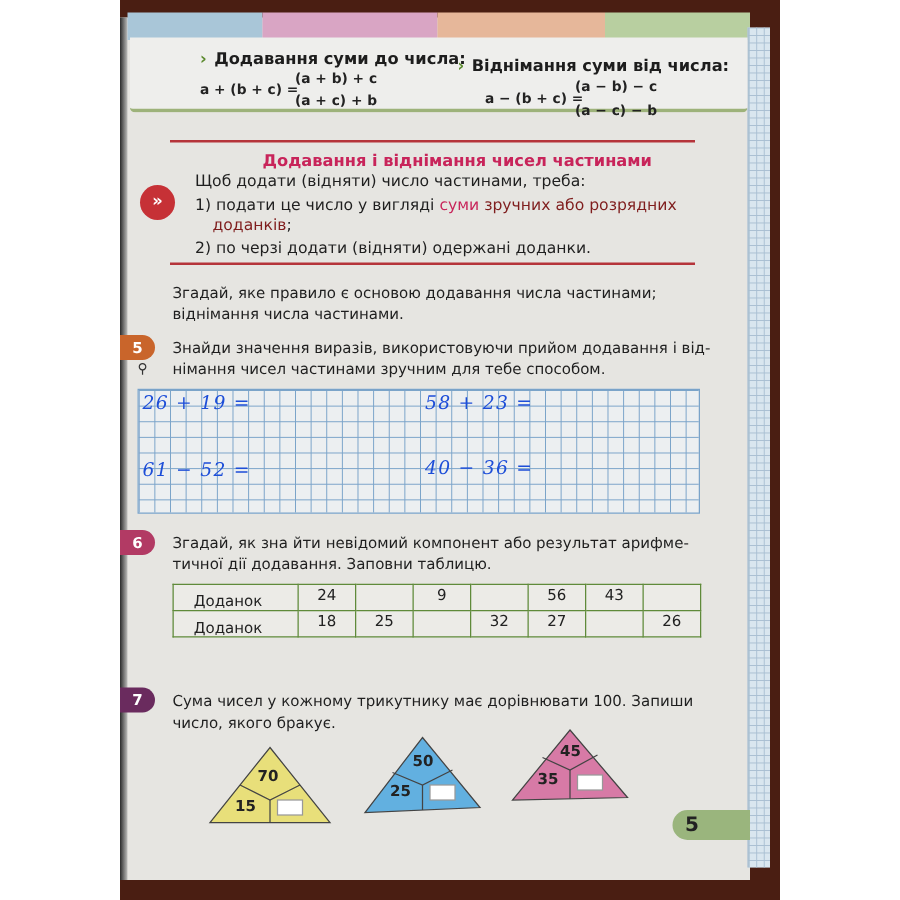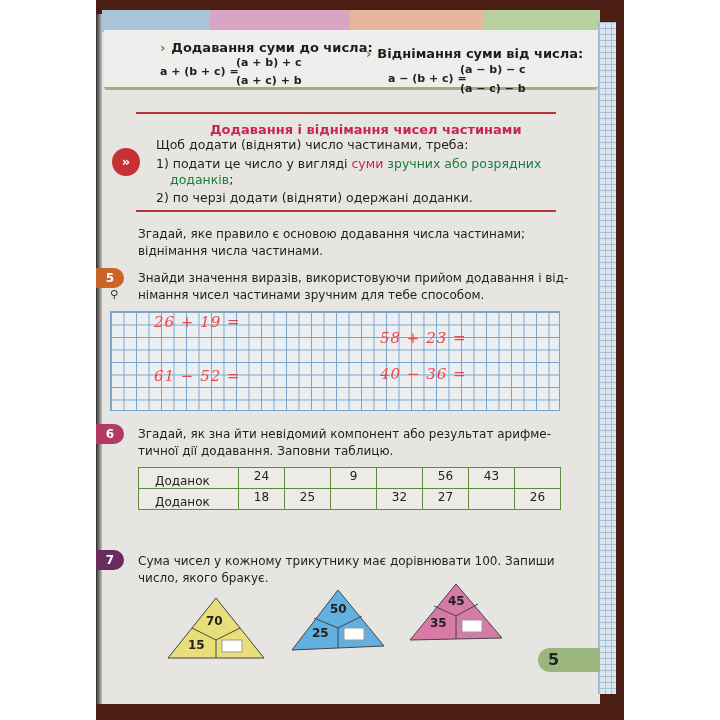--- a/index.html
+++ b/index.html
@@ -12,29 +12,29 @@
     background-color: #d9e6ef;
     background-image: linear-gradient(#a9bfd2 1px, transparent 1px), linear-gradient(90deg,#a9bfd2 1px, transparent 1px);
     background-size: 6px 6px; border-left: 1px solid #9fb6c9; }
   .formula-box { position: absolute; left: 104px; top: 30px; width: 494px; height: 60px; background: #eeeeec; border-bottom: 3px solid #9db27a; border-radius: 0 0 4px 4px; }
   .f-title { position: absolute; font-weight: bold; font-size: 13px; color: #1d1d1d; }
   .chev { display: inline-block; color: #5b8a2e; font-weight: bold; margin-right: 6px; }
   .f-expr { position: absolute; font-size: 11px; color: #222; font-weight: bold; }
   .rule-line { position: absolute; left: 136px; width: 420px; height: 2px; background: #b5343a; }
   .rule-title { position: absolute; left: 210px; top: 122px; font-size: 13px; font-weight: bold; color: #c8245a; }
   .rule-text { position: absolute; font-size: 12.5px; color: #1f1f1f; }
-  .pink { color: #c8245a; } .blue { color: #15803d; }
+  .pink { color: #c8245a; } .blue { color: #7f1d1d; }
   .badge-arrow { position: absolute; left: 112px; top: 148px; width: 28px; height: 28px; border-radius: 50%; background: #c63136; color: #fff; font-weight: bold; font-size: 13px; text-align: center; line-height: 28px; }
   .text { position: absolute; font-size: 12px; color: #1f1f1f; line-height: 18px; }
   .num-badge { position: absolute; left: 96px; width: 28px; height: 20px; border-radius: 0 10px 10px 0; color: #fff; font-weight: bold; font-size: 12px; text-align: center; line-height: 20px; }
   .grid { position: absolute; left: 110px; top: 311px; width: 450px; height: 100px;
     background-color: #eceff1;
     background-image: linear-gradient(#7aa3c9 1px, transparent 1px), linear-gradient(90deg,#7aa3c9 1px, transparent 1px);
     background-size: 12.5px 12.5px; border: 1px solid #7aa3c9; }
-  .hw { position: absolute; font-family: "DejaVu Serif", serif; font-style: italic; font-size: 15px; color: #ef4444; letter-spacing: 1px; margin-left: 40px; }
+  .hw { position: absolute; font-family: "DejaVu Serif", serif; font-style: italic; font-size: 15px; color: #1d4ed8; letter-spacing: 1px; }
   table.t { position: absolute; left: 138px; top: 467px; border-collapse: collapse; font-size: 12px; color: #222; }
   table.t td { border: 1px solid #5f8a3a; height: 21px; text-align: center; vertical-align: top; width: 46px; padding-top: 1px; background: #ecebe7; }
   table.t td.lbl { width: 100px; text-align: left; padding-left: 16px; vertical-align: bottom; }
   .tri-wrap { position: absolute; top: 596px; }
   .tri-num { position: absolute; font-size: 12px; color: #222; font-weight: bold; }
   .page-num { position: absolute; left: 538px; top: 648px; width: 62px; height: 24px; background: #9ab57d; border-radius: 12px 0 0 12px; font-weight: bold; font-size: 16px; color: #222; padding-left: 10px; line-height: 24px; }
 </style>
 </head>
 <body>
 
@@ -72,21 +72,21 @@
 <div class="text" style="left:138px;top:225px;">Згадай, яке правило є основою додавання числа частинами;</div>
 <div class="text" style="left:138px;top:242px;">віднімання числа частинами.</div>
 
 <div class="num-badge" style="top:268px;background:#c9652b;">5</div>
 <div style="position:absolute;left:110px;top:288px;font-size:11px;color:#333;">⚲</div>
 <div class="text" style="left:138px;top:269px;">Знайди значення виразів, використовуючи прийом додавання і від-</div>
 <div class="text" style="left:138px;top:286px;">німання чисел частинами зручним для тебе способом.</div>
 
 <div class="grid"></div>
 <div class="hw" style="left:114px;top:313px;">26 + 19 =</div>
-<div class="hw" style="left:340px;top:329px;text-align:center;">58 + 23 =</div>
+<div class="hw" style="left:340px;top:313px;text-align:center;">58 + 23 =</div>
 <div class="hw" style="left:114px;top:367px;">61 − 52 =</div>
 <div class="hw" style="left:340px;top:365px;">40 − 36 =</div>
 
 <div class="num-badge" style="top:424px;background:#b23a64;">6</div>
 <div class="text" style="left:138px;top:425px;">Згадай, як зна    йти невідомий компонент або результат арифме-</div>
 <div class="text" style="left:138px;top:442px;">тичної дії додавання. Заповни таблицю.</div>
 
 <table class="t">
   <tbody>
       <tr>

